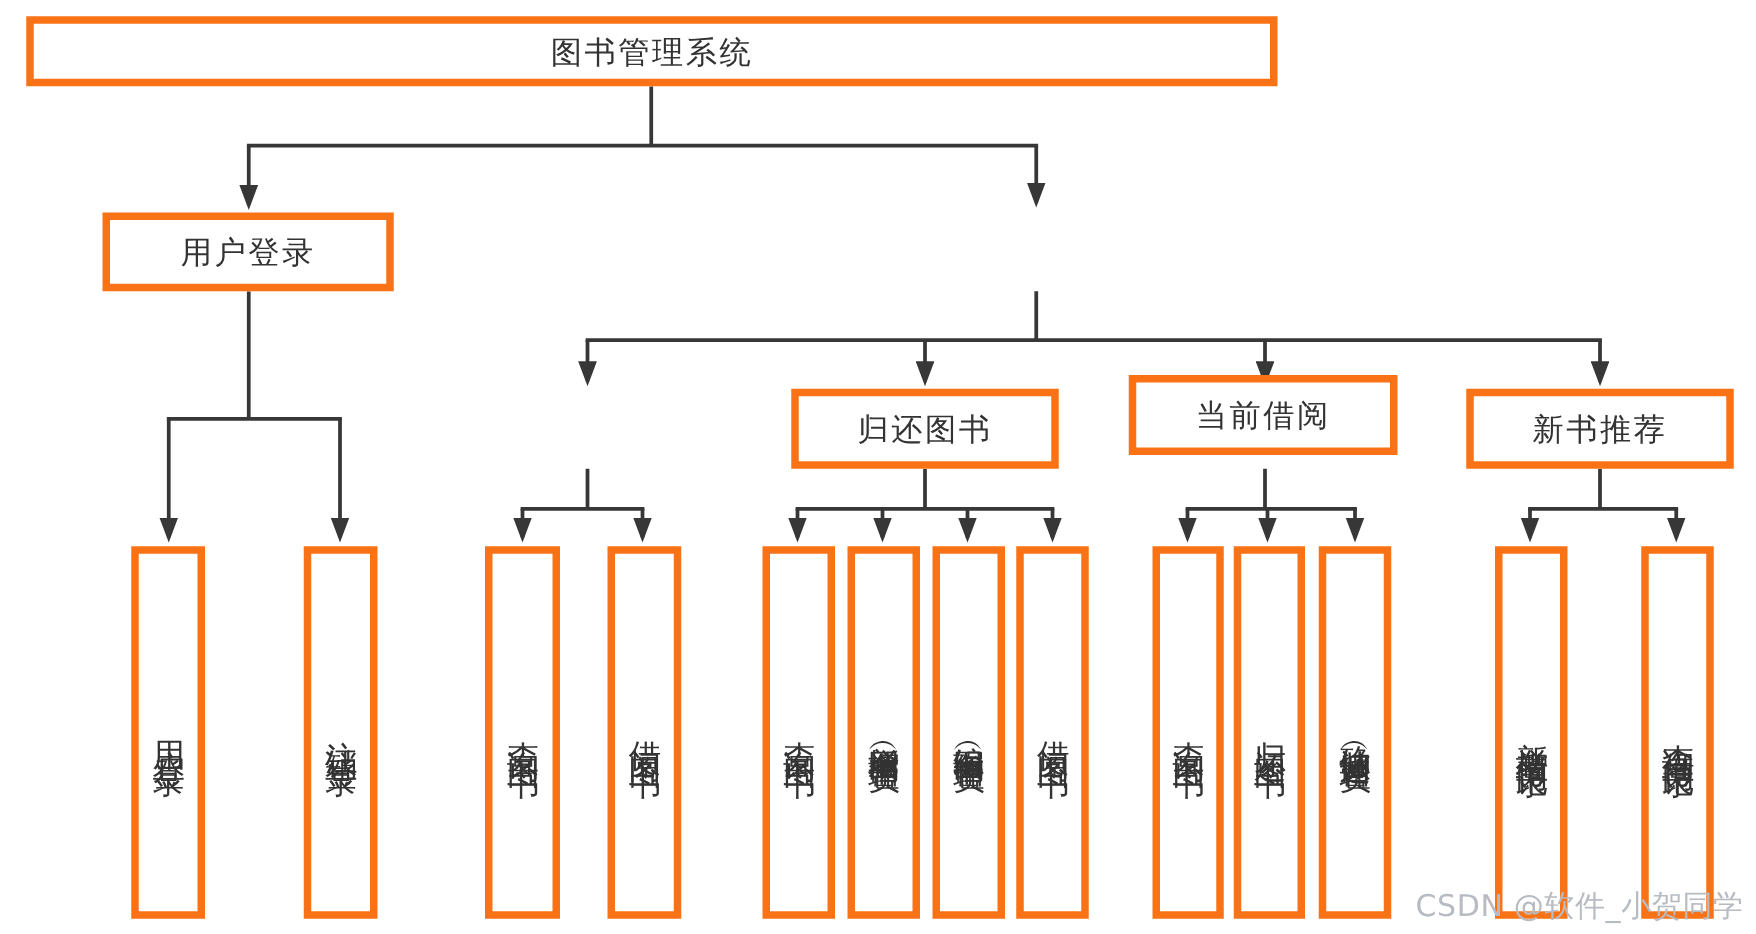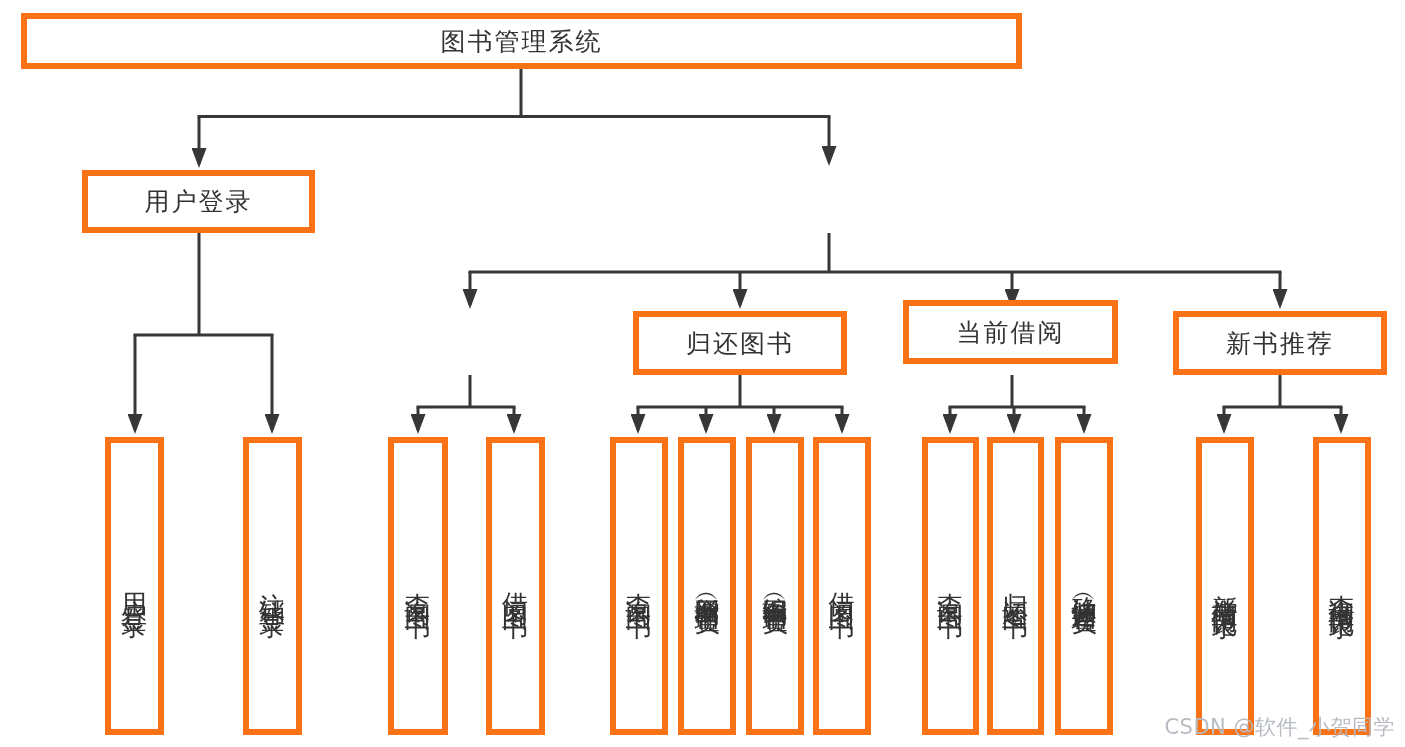--- a/index.html
+++ b/index.html
@@ -14,21 +14,21 @@
     font-size:25px;letter-spacing:2px;color:#333333;white-space:nowrap;
   }
   .leaf{
     writing-mode:vertical-rl;text-orientation:mixed;
     font-size:26px;letter-spacing:7px;line-height:1;
   }
   .ls-mid{letter-spacing:4px;}
   .ls-tight{letter-spacing:2px;font-size:25px;}
   .watermark{
     position:absolute;right:10px;bottom:6px;z-index:5;
-    font-size:21px;color:#b7bbc2;letter-spacing:0.5px;white-space:nowrap;
+    font-size:24px;color:#b7bbc2;letter-spacing:0.5px;white-space:nowrap;
   }
 </style>
 </head>
 <body>
 
 <div class="stage">
 
   <svg class="wires" viewBox="0 0 1405 747" xmlns="http://www.w3.org/2000/svg">
     <defs>
       <marker id="arw" markerUnits="userSpaceOnUse" markerWidth="20" markerHeight="15" viewBox="0 0 20 15" refX="16" refY="7.5" orient="auto">

